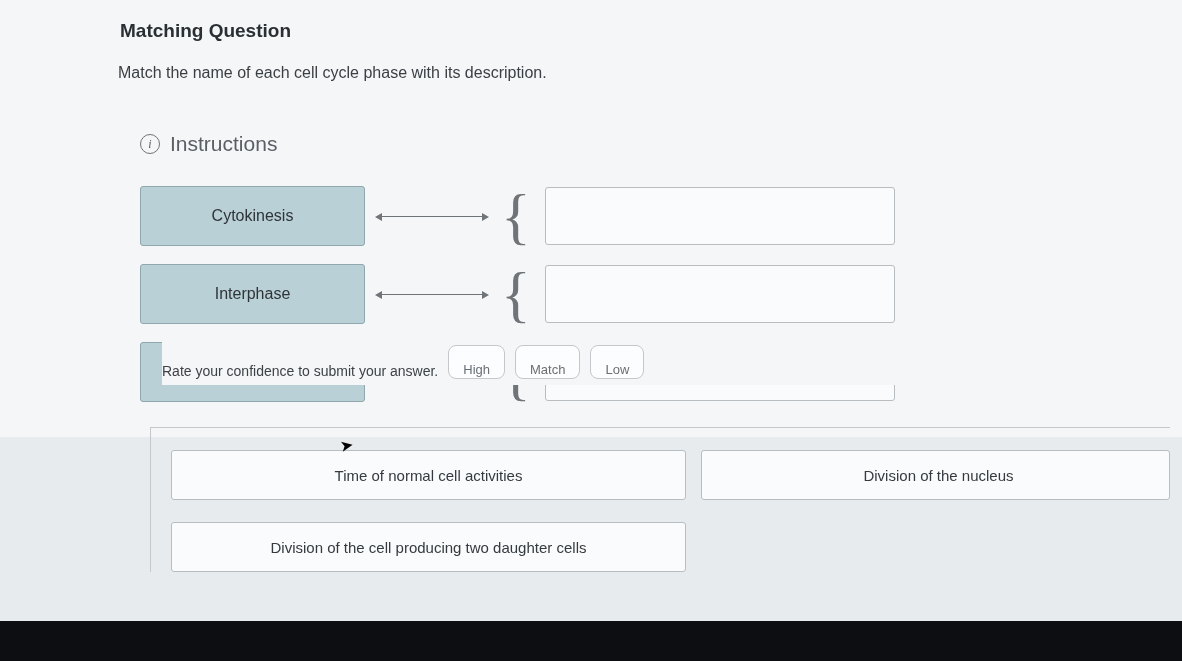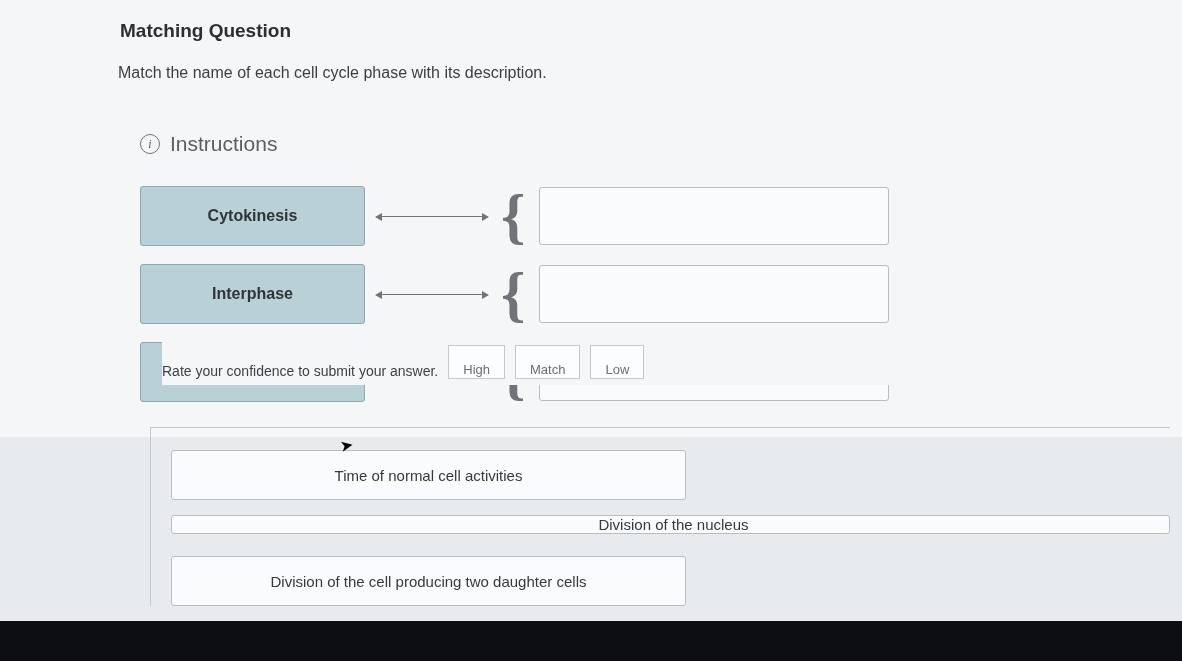--- a/index.html
+++ b/index.html
@@ -46,21 +46,21 @@
       font-size: 12px;
       color: #5a5f64;
       font-style: italic;
       font-family: Georgia, serif;
     }
     .instructions-label {
       font-size: 21px;
       color: #5a5f64;
       text-align: right;
     }
-    .match-rows { margin-left: 140px; font-weight: bold; }
+    .match-rows { margin-left: 140px; }
     .match-row {
       display: flex;
       align-items: center;
       gap: 12px;
       margin-bottom: 18px;
     }
     .term-box {
       width: 225px;
       height: 60px;
       background: #b9d0d6;
@@ -106,21 +106,20 @@
       margin: 25px 0 0 150px;
       border-top: 1px solid #c4c8cc;
       border-left: 1px solid #c4c8cc;
       padding: 22px 0 0 20px;
       width: 1020px;
     }
     .options-row {
       display: flex;
       gap: 15px;
       margin-bottom: 22px;
-      flex-direction: column;
     }
     .option-card {
       height: 50px;
       background: #fafbfc;
       border: 1px solid #b8bdc2;
       border-radius: 3px;
       display: flex;
       align-items: center;
       justify-content: center;
       font-size: 15px;
@@ -143,21 +142,21 @@
     }
     .confidence-text {
       font-size: 14px;
       color: #3d4247;
     }
     .conf-btn {
       height: 30px;
       padding: 16px 14px;
       background: #fcfdfe;
       border: 1px solid #c4c8cc;
-      border-radius: 0;
+      border-radius: 8px;
       font-size: 13px;
       color: #6a6f74;
       cursor: pointer;
     }
     .bottom-strip {
       position: absolute;
       left: 0; right: 0; bottom: 0;
       height: 40px;
       background: #0c0e12;
     }

